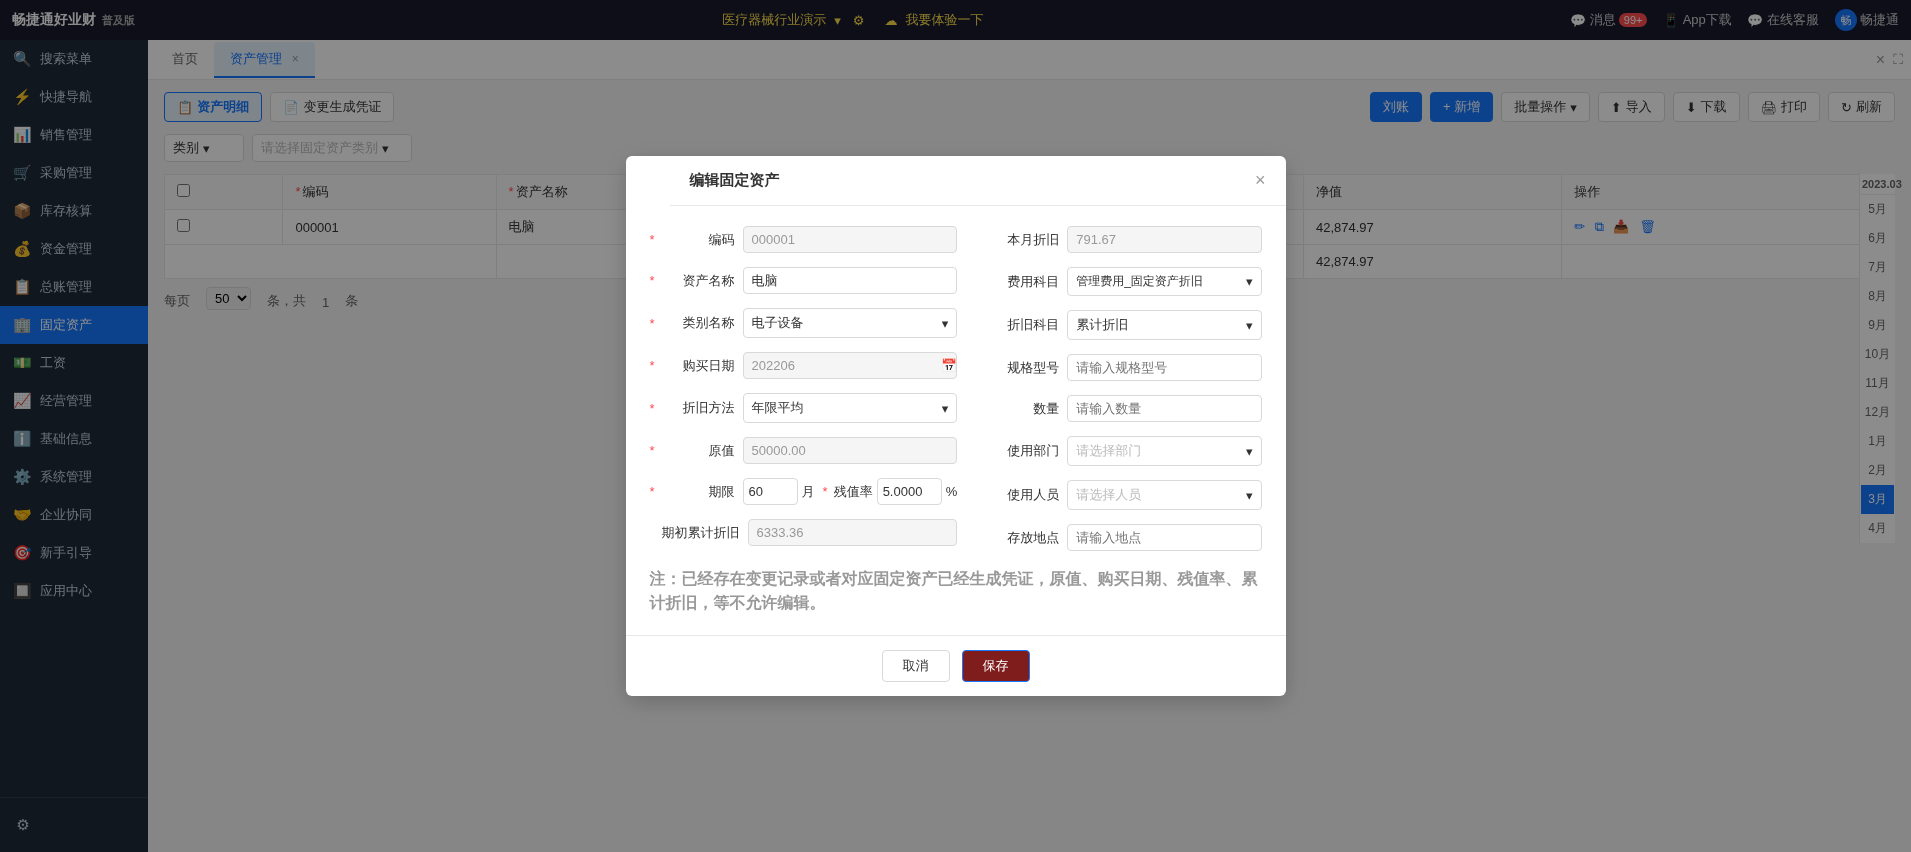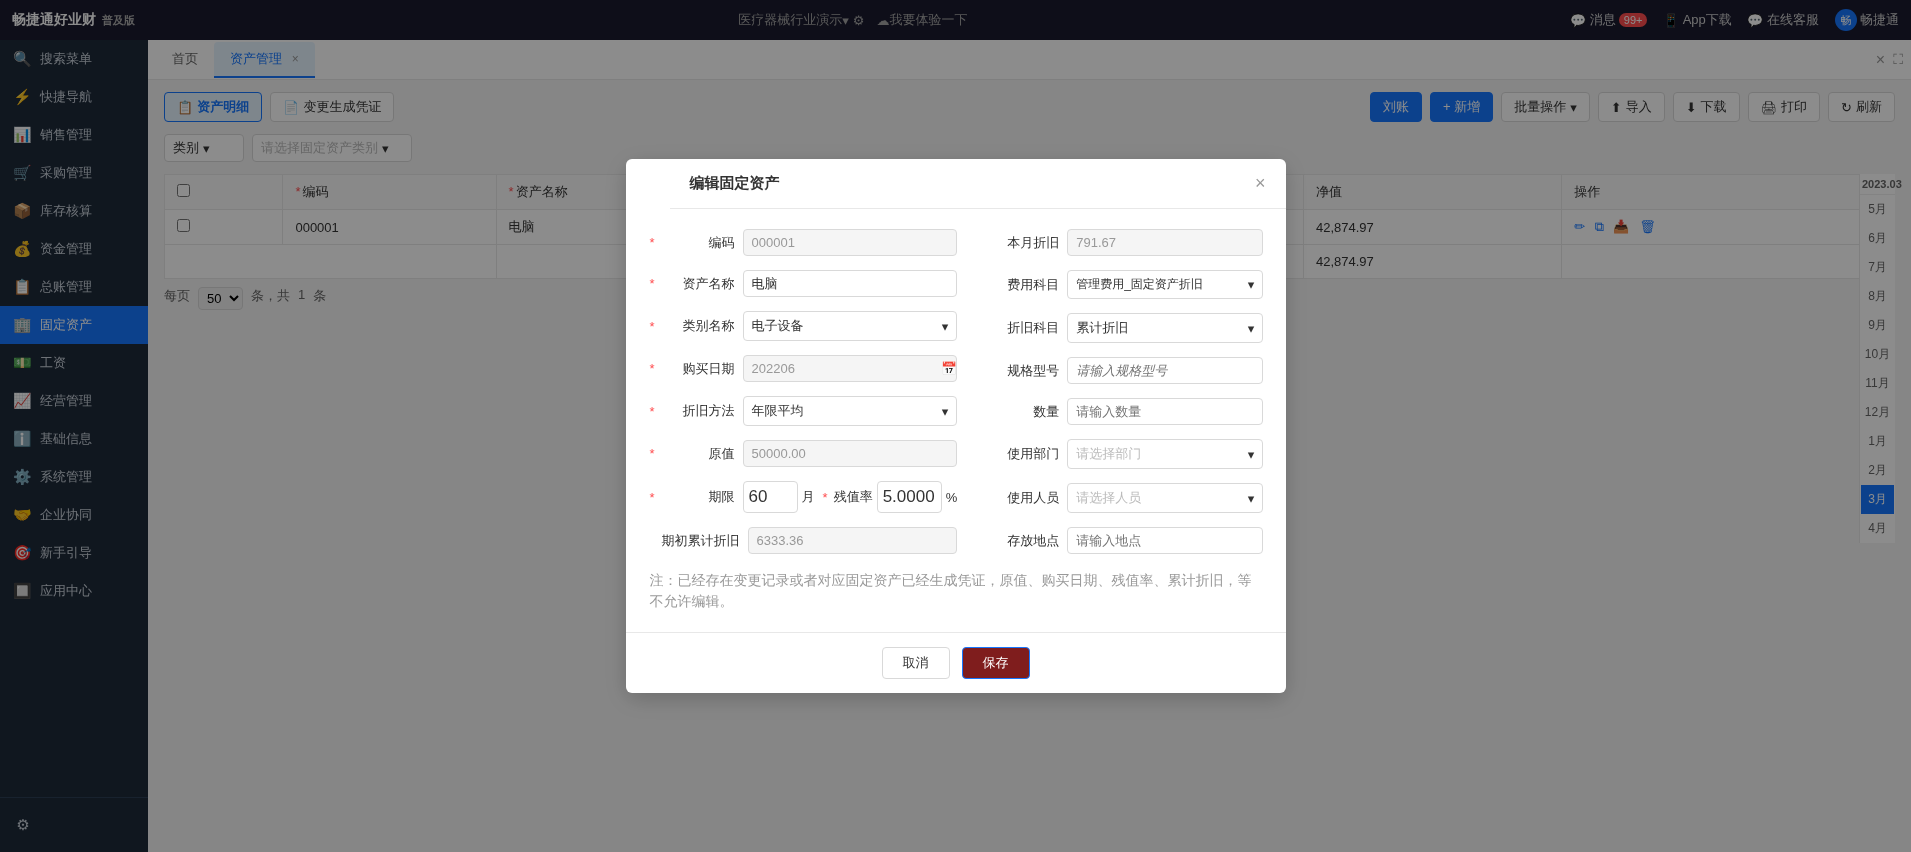--- a/index.html
+++ b/index.html
@@ -4,21 +4,21 @@
   <style>
     * { box-sizing: border-box; margin: 0; padding: 0; }
     body { font-family: 'Microsoft YaHei', Arial, sans-serif; font-size: 13px; background: #f0f2f5; color: #333; overflow: hidden; }
 
     
     .app-container { display: flex; flex-direction: column; height: 852px; width: 1911px; }
     .top-bar { height: 40px; background: #1a1a2e; display: flex; align-items: center; padding: 0 12px; justify-content: space-between; flex-shrink: 0; }
     .top-bar-left { display: flex; align-items: center; gap: 8px; }
     .app-logo { color: #fff; font-size: 14px; font-weight: bold; display: flex; align-items: center; gap: 6px; }
     .app-logo-sub { color: #aaa; font-size: 11px; }
-    .top-bar-center { display: flex; align-items: center; gap: 0; color: #a3a3a3; font-size: 13px; }
+    .top-bar-center { display: flex; align-items: center; gap: 8px; color: #fde047; font-size: 13px; }
     .top-bar-right { display: flex; align-items: center; gap: 16px; color: #ccc; font-size: 13px; }
     .badge { background: #ff4d4f; color: #fff; border-radius: 10px; padding: 1px 5px; font-size: 11px; }
 
     .main-layout { display: flex; flex: 1; overflow: hidden; }
 
     
     .sidebar { width: 148px; background: #1e2a3a; display: flex; flex-direction: column; flex-shrink: 0; overflow-y: auto; }
     .sidebar-item { display: flex; align-items: center; gap: 8px; padding: 10px 14px; color: #c8d0d9; cursor: pointer; font-size: 13px; }
     .sidebar-item.active { background: #1677ff; color: #fff; }
     .sidebar-icon { width: 18px; height: 18px; display: flex; align-items: center; justify-content: center; font-size: 15px; flex-shrink: 0; }
@@ -53,39 +53,39 @@
     .data-table th { background: #fafafa; border: 1px solid #e8e8e8; padding: 8px 12px; text-align: left; font-weight: 500; white-space: nowrap; }
     .data-table td { border: 1px solid #e8e8e8; padding: 8px 12px; white-space: nowrap; }
     .required-mark { color: #ff4d4f; margin-right: 2px; }
 
     
     .month-nav { position: absolute; right: 0; top: 0; width: 36px; background: #fff; border-left: 1px solid #e8e8e8; display: flex; flex-direction: column; align-items: center; font-size: 12px; }
     .month-nav-item { padding: 6px 4px; cursor: pointer; color: #666; width: 100%; text-align: center; }
     .month-nav-item.current { background: #1677ff; color: #fff; }
 
     
-    .pagination { display: flex; align-items: flex-start; gap: 8px; margin-top: 8px; font-size: 13px; color: #666; }
+    .pagination { display: flex; align-items: flex-end; gap: 16px; margin-top: 8px; font-size: 13px; color: #666; }
 
     
     .modal-overlay { position: fixed; top: 0; left: 0; right: 0; bottom: 0; background: rgba(0,0,0,0.45); z-index: 1000; display: flex; align-items: center; justify-content: center; }
     .modal { background: #fff; border-radius: 6px; width: 660px; box-shadow: 0 6px 24px rgba(0,0,0,0.2); overflow: hidden; }
     .modal-header { display: flex; align-items: center; justify-content: space-between; padding: 14px 20px; border-bottom: 1px solid #e8e8e8; margin-left: 44px; }
     .modal-title { font-size: 15px; font-weight: bold; color: #333; }
     .modal-close { cursor: pointer; color: #999; font-size: 18px; }
     .modal-body { padding: 20px 24px; display: grid; grid-template-columns: 1fr 1fr; gap: 16px 32px; }
     .modal-footer { padding: 14px 24px; border-top: 1px solid #e8e8e8; display: flex; align-items: center; justify-content: center; gap: 12px; }
     .form-row { display: flex; align-items: center; gap: 8px; }
     .form-label { font-size: 13px; color: #333; white-space: nowrap; min-width: 70px; text-align: right; }
     .form-input { flex: 1; padding: 5px 8px; border: 1px solid #d9d9d9; border-radius: 4px; font-size: 13px; color: #333; background: #fff; }
     .form-input.disabled { background: #f5f5f5; color: #999; }
     .form-select { flex: 1; padding: 5px 8px; border: 1px solid #d9d9d9; border-radius: 4px; font-size: 13px; color: #333; background: #fff; cursor: pointer; display: flex; align-items: center; justify-content: space-between; }
-    .form-note { grid-column: 1/-1; font-size: 14px; color: #999; line-height: 1.5; }
+    .form-note { grid-column: 1/-1; font-size: 16px; color: #999; line-height: 1.5; font-weight: bold; }
     .inline-fields { display: flex; align-items: center; gap: 4px; flex: 1; }
     .inline-label { font-size: 13px; color: #333; white-space: nowrap; }
-    .inline-input { width: 55px; padding: 5px 5px; border: 1px solid #d9d9d9; border-radius: 4px; font-size: 17px; color: #333; background: #fff; }
+    .inline-input { width: 55px; padding: 5px 5px; border: 1px solid #d9d9d9; border-radius: 4px; font-size: 13px; color: #333; background: #fff; }
     .btn { padding: 6px 20px; border-radius: 4px; font-size: 13px; cursor: pointer; border: 1px solid #d9d9d9; }
     .btn-default { background: #fff; color: #333; font-family: Liberation Serif, serif; }
     .btn-primary { background: #7f1d1d; color: #fff; border-color: #1677ff; }
   </style>
 </head>
 <body>
 
 <div class="app-container">
   <div class="top-bar">
     <div class="top-bar-left">
@@ -425,21 +425,21 @@
         <div class="form-row">
           <span class="form-label">折旧科目</span>
           <div class="form-select" style="flex:1;">
             <span>累计折旧</span>
             <span>▾</span>
           </div>
         </div>
 
         <div class="form-row">
           <span class="form-label">规格型号</span>
-          <input class="form-input" type="text" placeholder="请输入规格型号" style="flex: 1 1 0%; font-style: italic;">
+          <input class="form-input" type="text" placeholder="请输入规格型号" style="flex: 1 1 0%;">
         </div>
 
         <div class="form-row">
           <span class="form-label">数量</span>
           <input class="form-input" type="text" placeholder="请输入数量" style="flex: 1 1 0%;">
         </div>
 
         <div class="form-row">
           <span class="form-label">使用部门</span>
           <div class="form-select" style="flex:1;">

